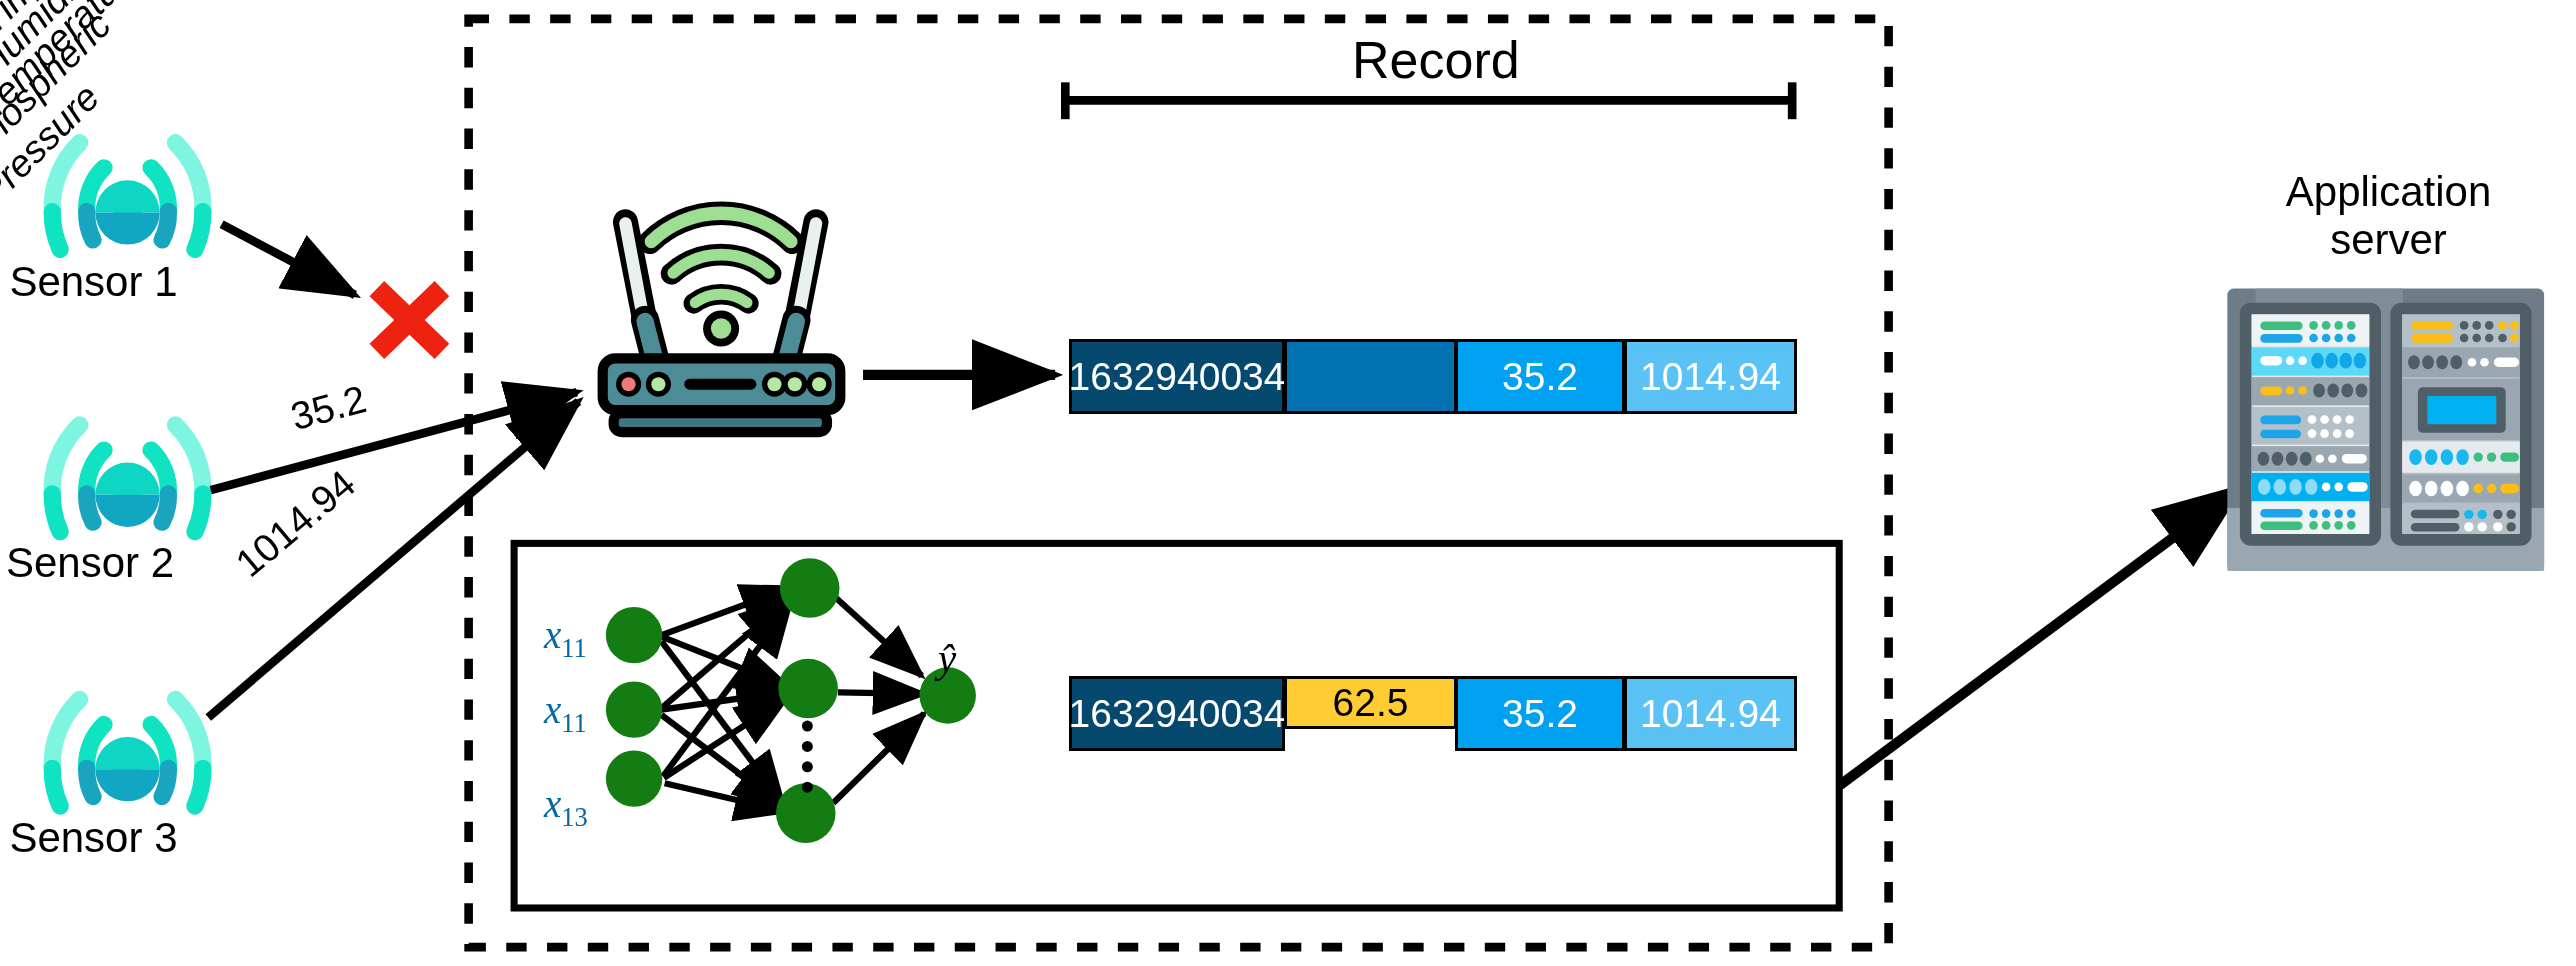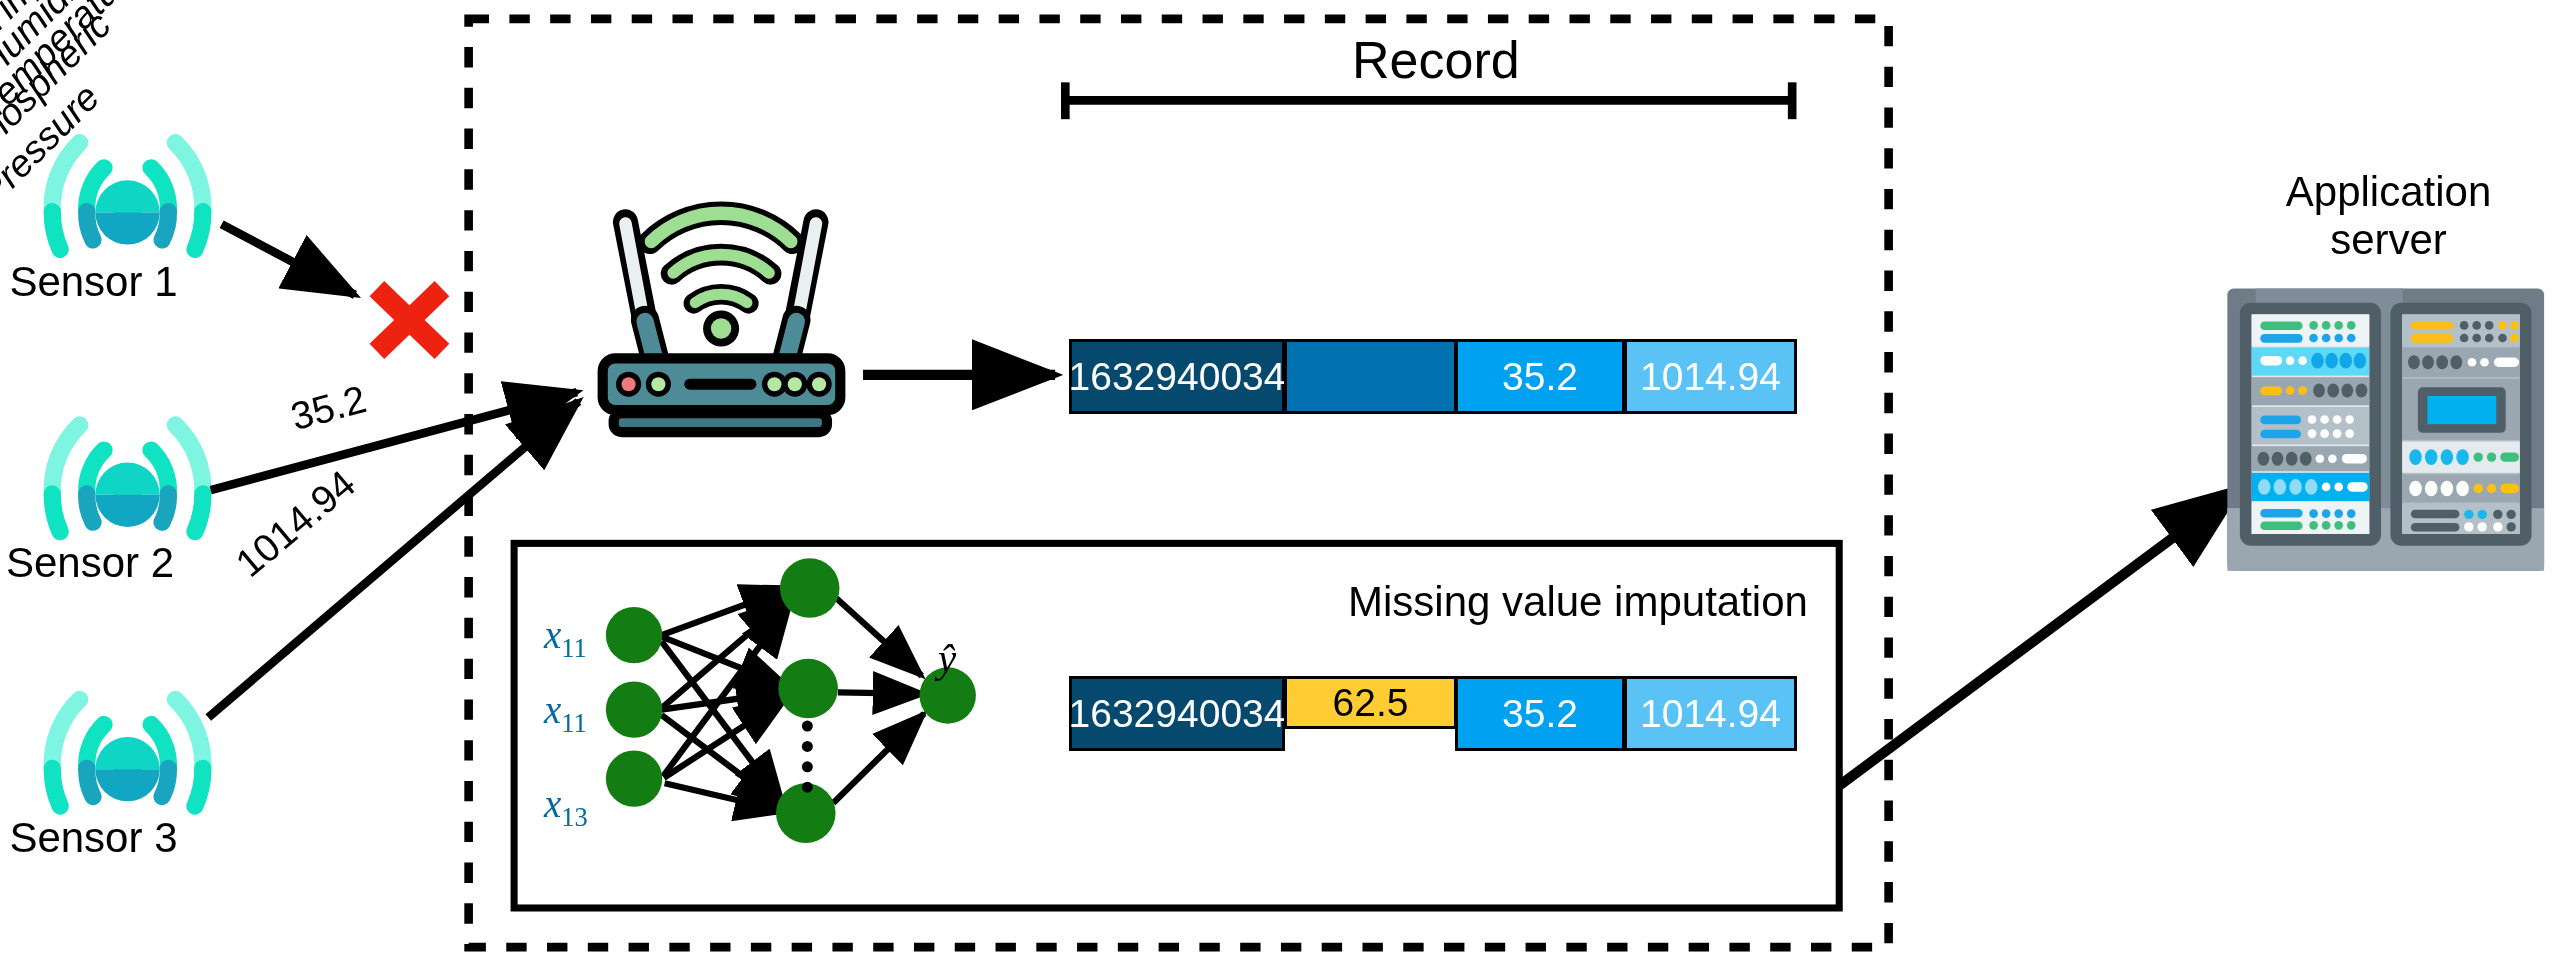--- a/index.html
+++ b/index.html
@@ -413,21 +413,20 @@
   <div class="colhdr" style="left:1639px; top:186px;">
     <span>Atmospheric</span><br>
     <span>Pressure</span>
   </div>
 
   <div class="cell" style="left:1069px; top:339px; width:216px; height:75px; background:#06496f;">1632940034</div>
   <div class="cell" style="left:1284px; top:339px; width:173px; height:75px; background:#0171b0;"></div>
   <div class="cell" style="left:1455px; top:339px; width:170px; height:75px; background:#00a1f1;">35.2</div>
   <div class="cell" style="left:1624px; top:339px; width:173px; height:75px; background:#5ac2f5;">1014.94</div>
 
-  <div class="lbl mvi-title" style="left:1348px; top:580px;">Missing value imputation</div>
 
   <div class="nn-node-label" style="left:544px; top:612px;">
     <span>x</span><sub>11</sub>
   </div>
   <div class="nn-node-label" style="left:544px; top:687px;">
     <span>x</span><sub>11</sub>
   </div>
   <div class="nn-node-label" style="left:544px; top:756px;margin-top:25px;">
     <span>x</span><sub>13</sub>
   </div>

